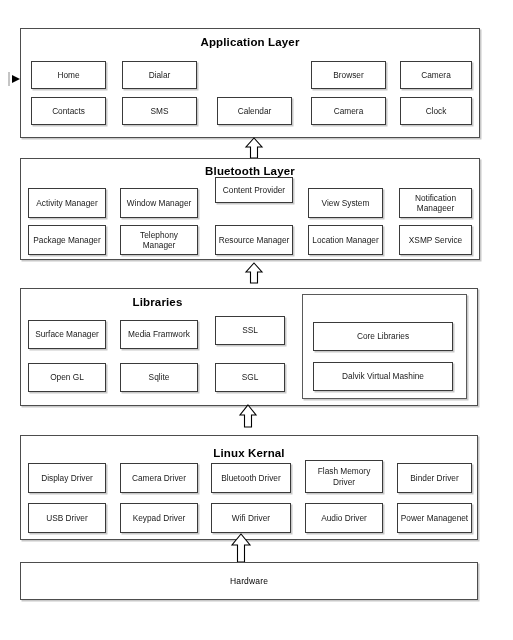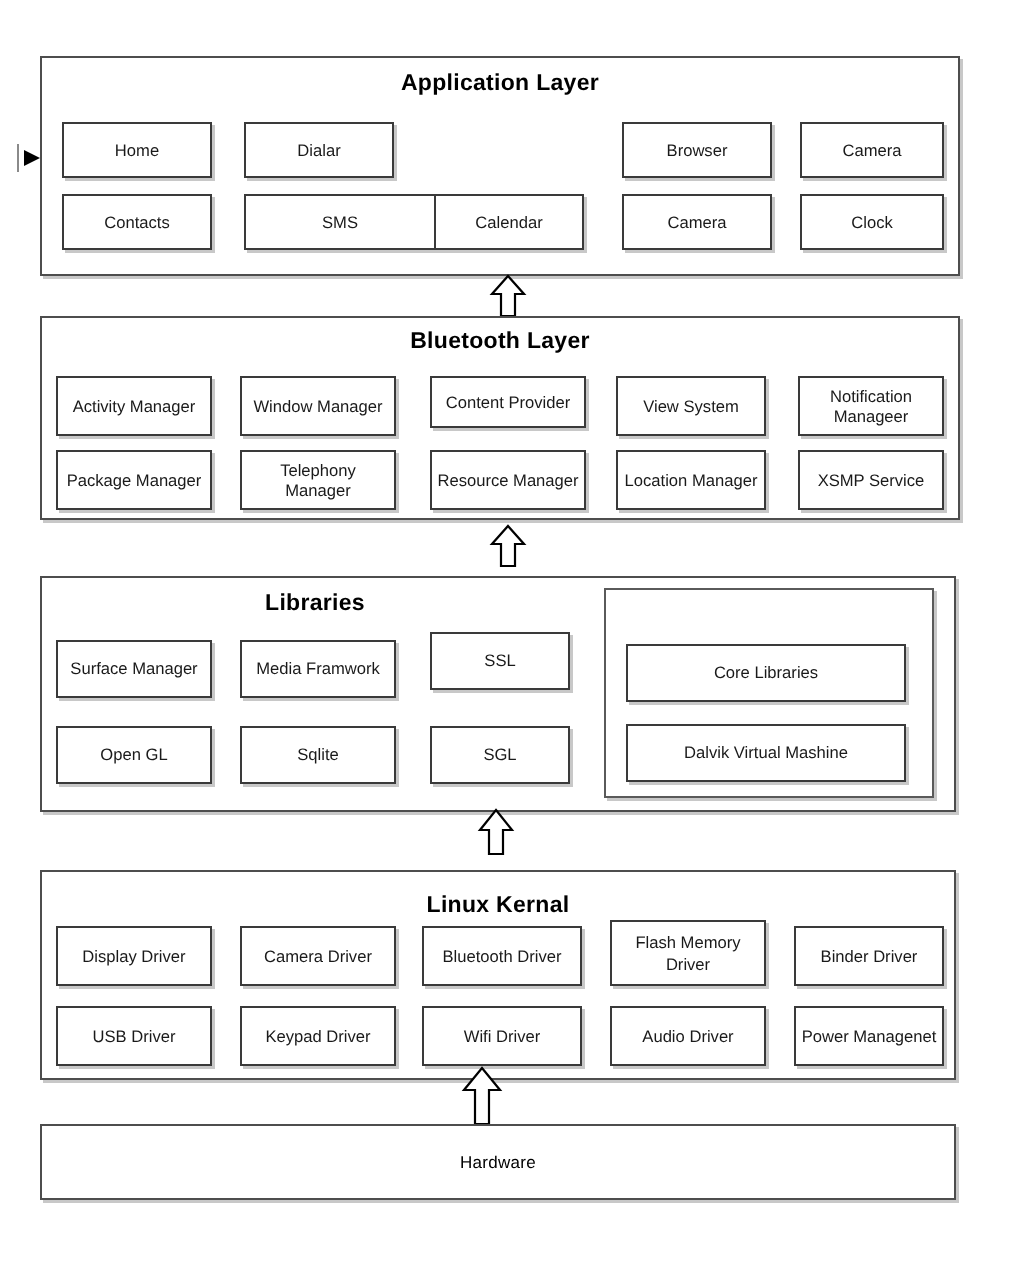--- a/index.html
+++ b/index.html
@@ -102,38 +102,38 @@
       <path d="M4,3 L12,7 L4,11 Z" fill="#000000"></path>
     </svg>
   </div>
 
   <div class="cell" style="left:31px; top:61px; width:75px; height:28px;">Home</div>
   <div class="cell" style="left:122px; top:61px; width:75px; height:28px;">Dialar</div>
   <div class="cell" style="left:311px; top:61px; width:75px; height:28px;">Browser</div>
   <div class="cell" style="left:400px; top:61px; width:72px; height:28px;">Camera</div>
 
   <div class="cell" style="left:31px; top:97px; width:75px; height:28px;">Contacts</div>
-  <div class="cell" style="left:122px; top:97px; width:96px; height:28px;">SMS</div>
+  <div class="cell" style="left:122px; top:97px; width:75px; height:28px;">SMS</div>
   <div class="cell" style="left:217px; top:97px; width:75px; height:28px;">Calendar</div>
   <div class="cell" style="left:311px; top:97px; width:75px; height:28px;">Camera</div>
   <div class="cell" style="left:400px; top:97px; width:72px; height:28px;">Clock</div>
 
   <div class="arrow" style="left:243px; top:137px; width:22px; height:22px;">
     <svg width="22" height="22" viewBox="0 0 22 22">
       <path d="M11,1 L19,10 L14.5,10 L14.5,21 L7.5,21 L7.5,10 L3,10 Z" fill="#ffffff" stroke="#000000" stroke-width="1.1" stroke-linejoin="miter"></path>
     </svg>
   </div>
 
   <div class="layer" style="left:20px; top:158px; width:460px; height:102px;">
   </div>
   <div class="layer-title" style="left:20px; top:165px; width:460px;">Bluetooth Layer</div>
 
   <div class="cell" style="left:28px; top:188px; width:78px; height:30px;">Activity Manager</div>
   <div class="cell" style="left:120px; top:188px; width:78px; height:30px;">Window Manager</div>
-  <div class="cell" style="left:215px; top:188px; width:78px; height:26px;">Content Provider</div>
+  <div class="cell" style="left:215px; top:177px; width:78px; height:26px;">Content Provider</div>
   <div class="cell" style="left:308px; top:188px; width:75px; height:30px;">View System</div>
   <div class="cell" style="left:399px; top:188px; width:73px; height:30px;">Notification Manageer</div>
 
   <div class="cell" style="left:28px; top:225px; width:78px; height:30px;">Package Manager</div>
   <div class="cell" style="left:120px; top:225px; width:78px; height:30px;">Telephony Manager</div>
   <div class="cell" style="left:215px; top:225px; width:78px; height:30px;">Resource Manager</div>
   <div class="cell" style="left:308px; top:225px; width:75px; height:30px;">Location Manager</div>
   <div class="cell" style="left:399px; top:225px; width:73px; height:30px;">XSMP Service</div>
 
   <div class="arrow" style="left:243px; top:262px; width:22px; height:22px;">

